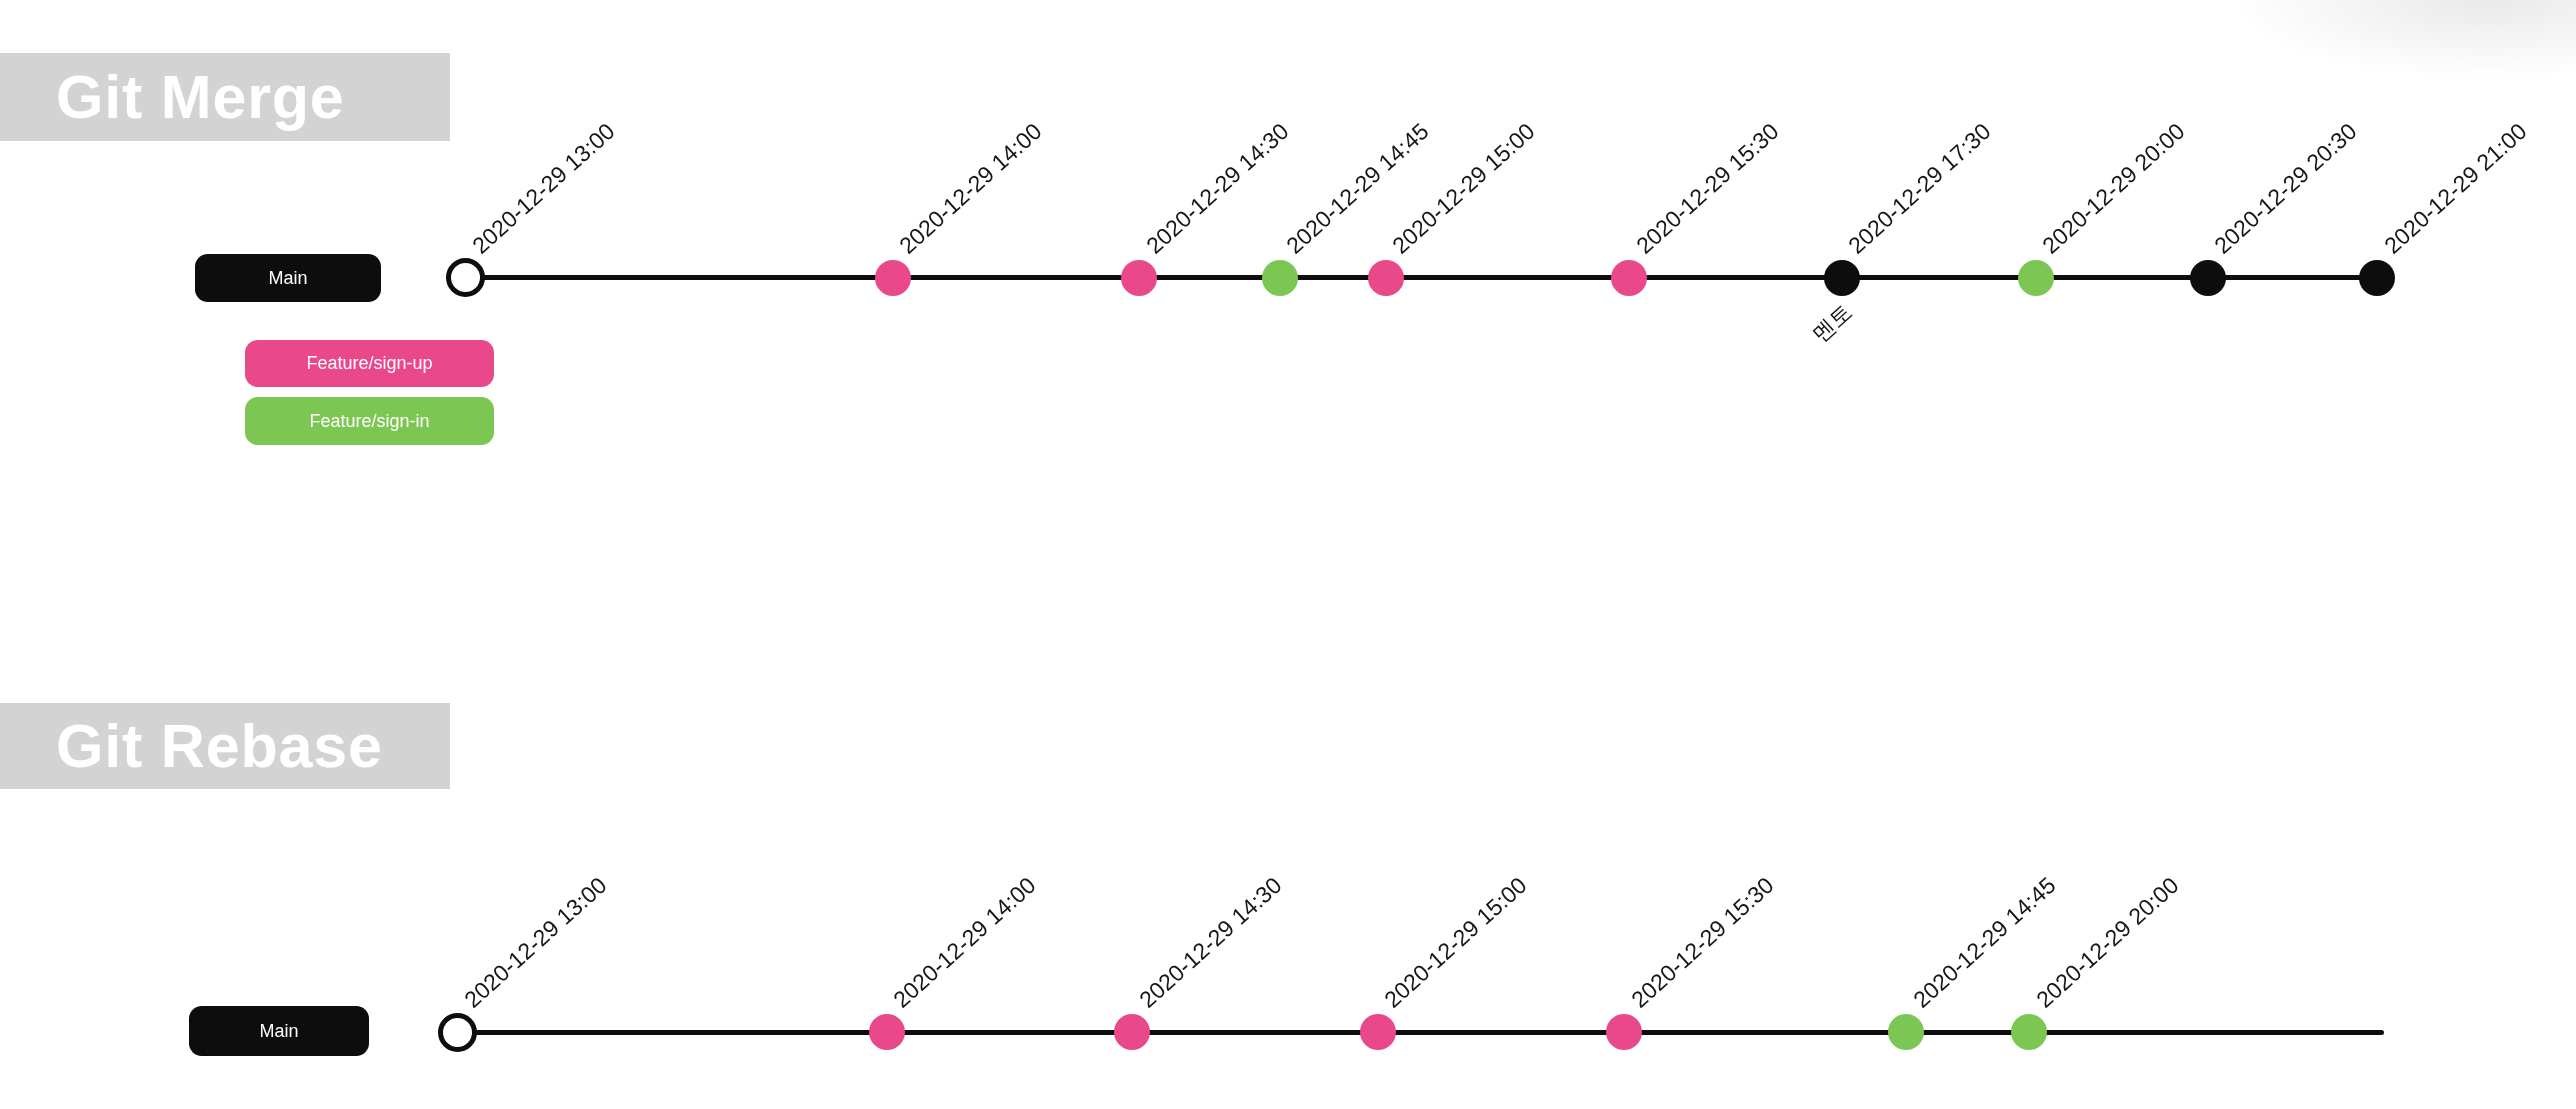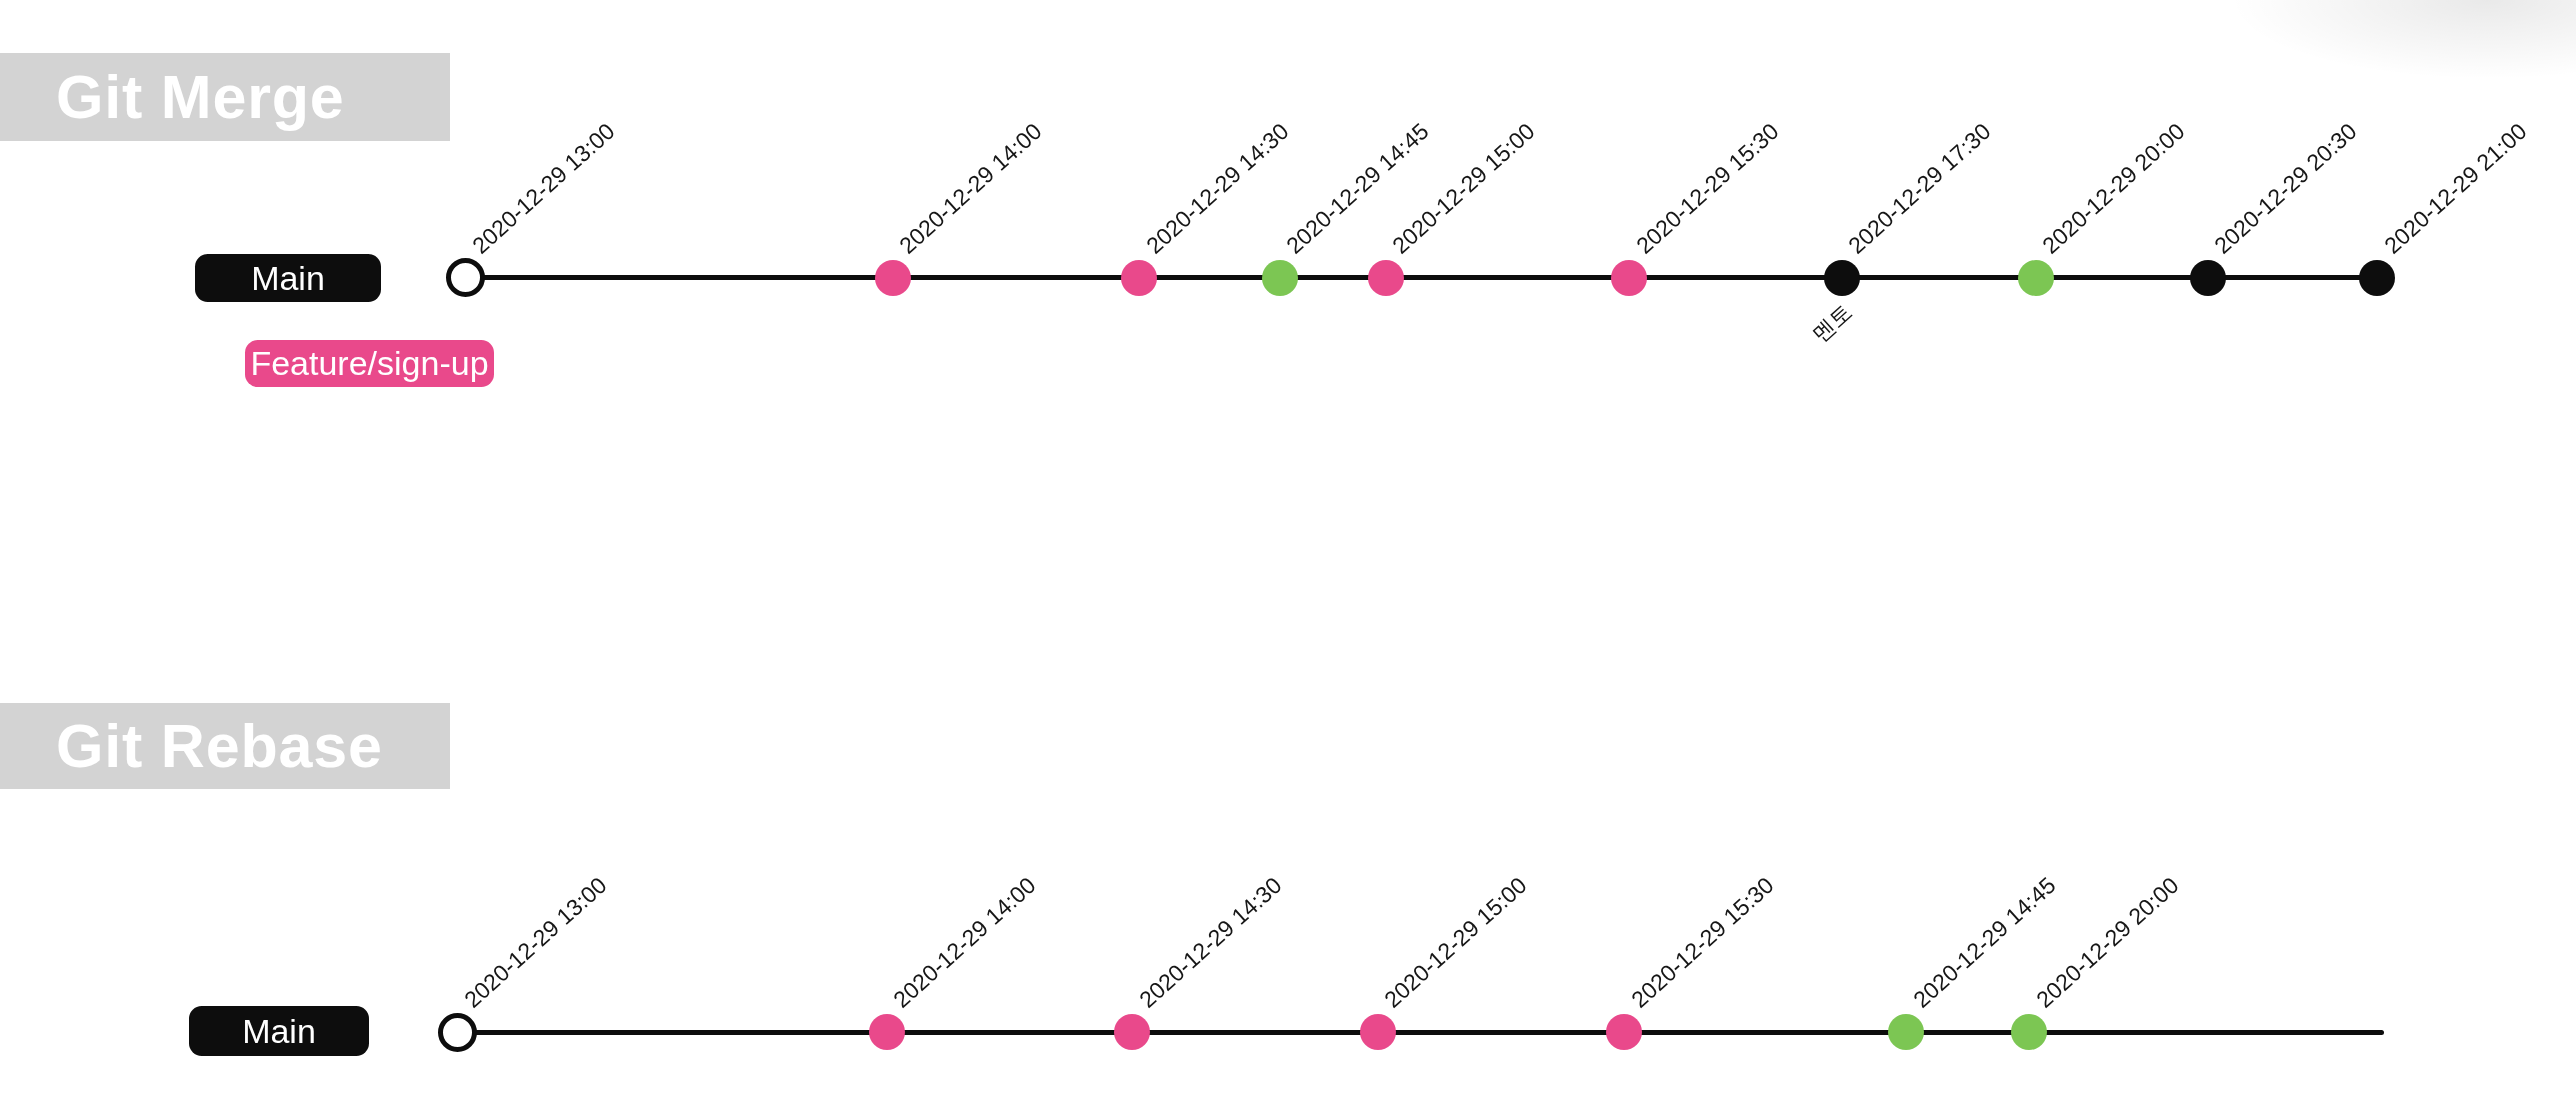--- a/index.html
+++ b/index.html
@@ -29,21 +29,21 @@
     letter-spacing: 0.8px;
     color: #ffffff;
   }
   .pill {
     position: absolute;
     display: flex;
     align-items: center;
     justify-content: center;
     border-radius: 12.7px;
     color: #ffffff;
-    font-size: 34px;
+    font-size: 18px;
     box-sizing: border-box;
   }
   .tl-line {
     position: absolute;
     height: 5.1px;
     border-radius: 2.5px;
   }
   .dot {
     position: absolute;
     width: 36px; height: 36px;
@@ -75,20 +75,21 @@
   }
 </style>
 </head>
 <body>
 
 <div id="canvas">
   <div class="corner-shade"></div>
 <div class="title-box" style="left: 0px; top: 53px; width: 450px; height: 88px; background: rgb(211, 211, 211); color: rgb(255, 255, 255);">Git Merge</div>
     <div class="pill" style="left: 195px; top: 254px; width: 186px; height: 48px; background: rgb(13, 13, 13);">Main</div>
     <div class="pill" style="left: 245px; top: 340px; width: 249px; height: 47px; background: rgb(233, 73, 139);">Feature/sign-up</div>
+    <div class="pill" style="left: 245px; top: 397px; width: 249px; height: 48px; background: rgb(124, 198, 83);">Feature/sign-in</div>
     <div class="tl-line" style="left: 466px; top: 275px; width: 1914px; background: rgb(13, 13, 13);"></div>
     <div class="dot start" style="left: 446px; top: 258px;"></div>
     <div class="time-label" style="left: 484px; top: 235px;">2020-12-29 13:00</div>
     <div class="dot" style="left: 875px; top: 260px; background: rgb(233, 73, 139);"></div>
     <div class="time-label" style="left: 911px; top: 235px;">2020-12-29 14:00</div>
     <div class="dot" style="left: 1121px; top: 260px; background: rgb(233, 73, 139);"></div>
     <div class="time-label" style="left: 1158px; top: 235px;">2020-12-29 14:30</div>
     <div class="dot" style="left: 1262px; top: 260px; background: rgb(124, 198, 83);"></div>
     <div class="time-label" style="left: 1298px; top: 235px;">2020-12-29 14:45</div>
     <div class="dot" style="left: 1368px; top: 260px; background: rgb(233, 73, 139);"></div>

